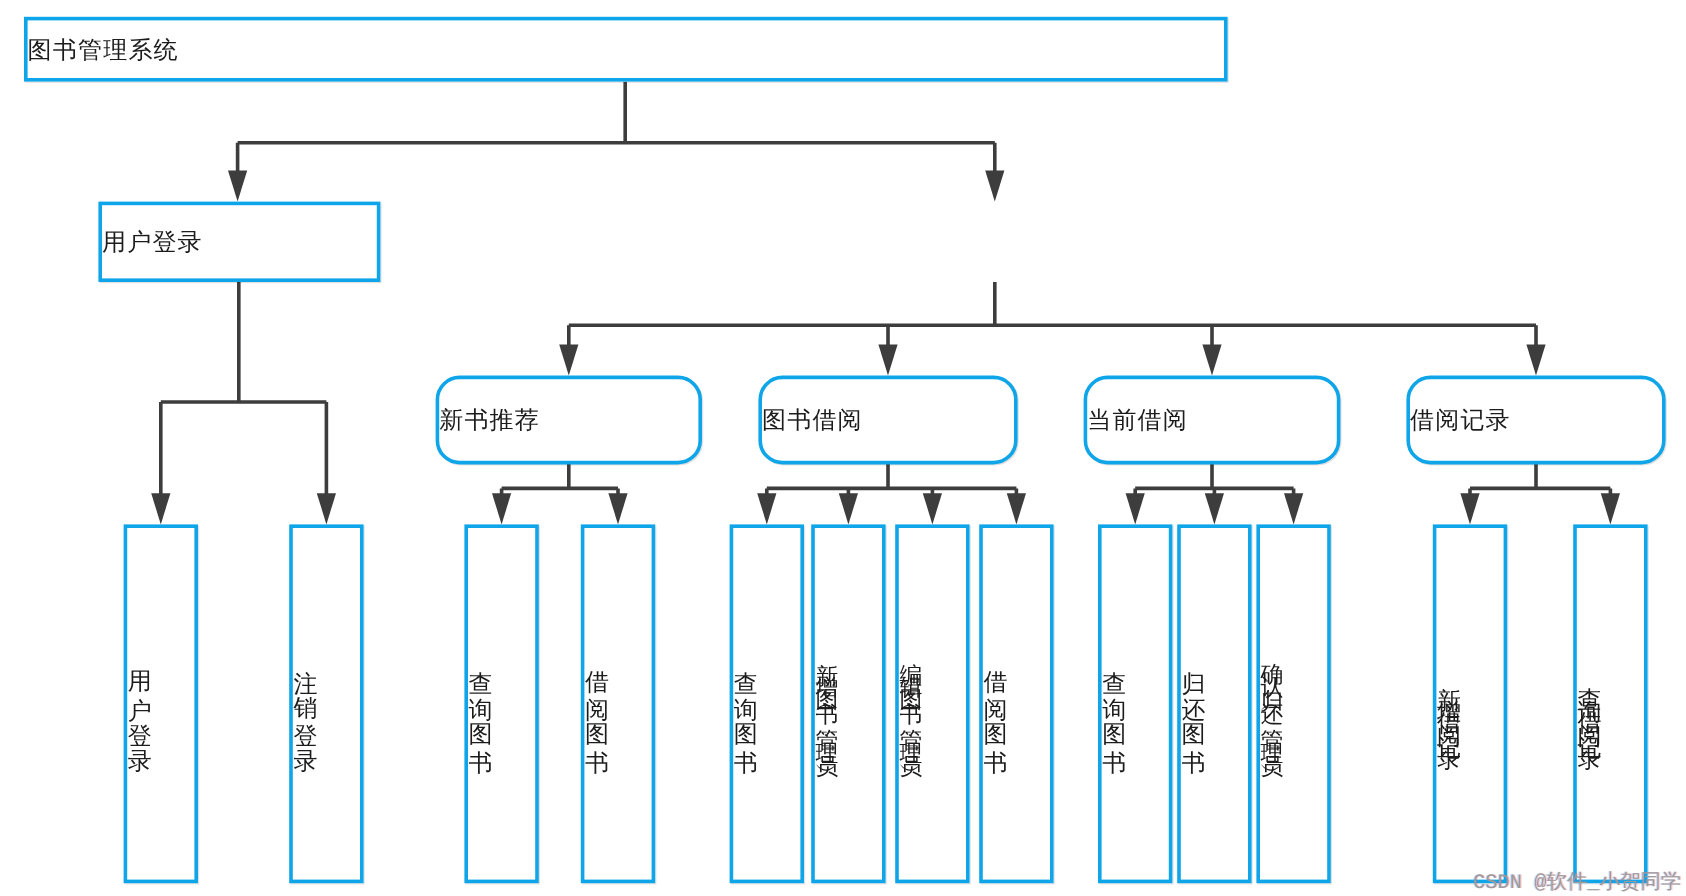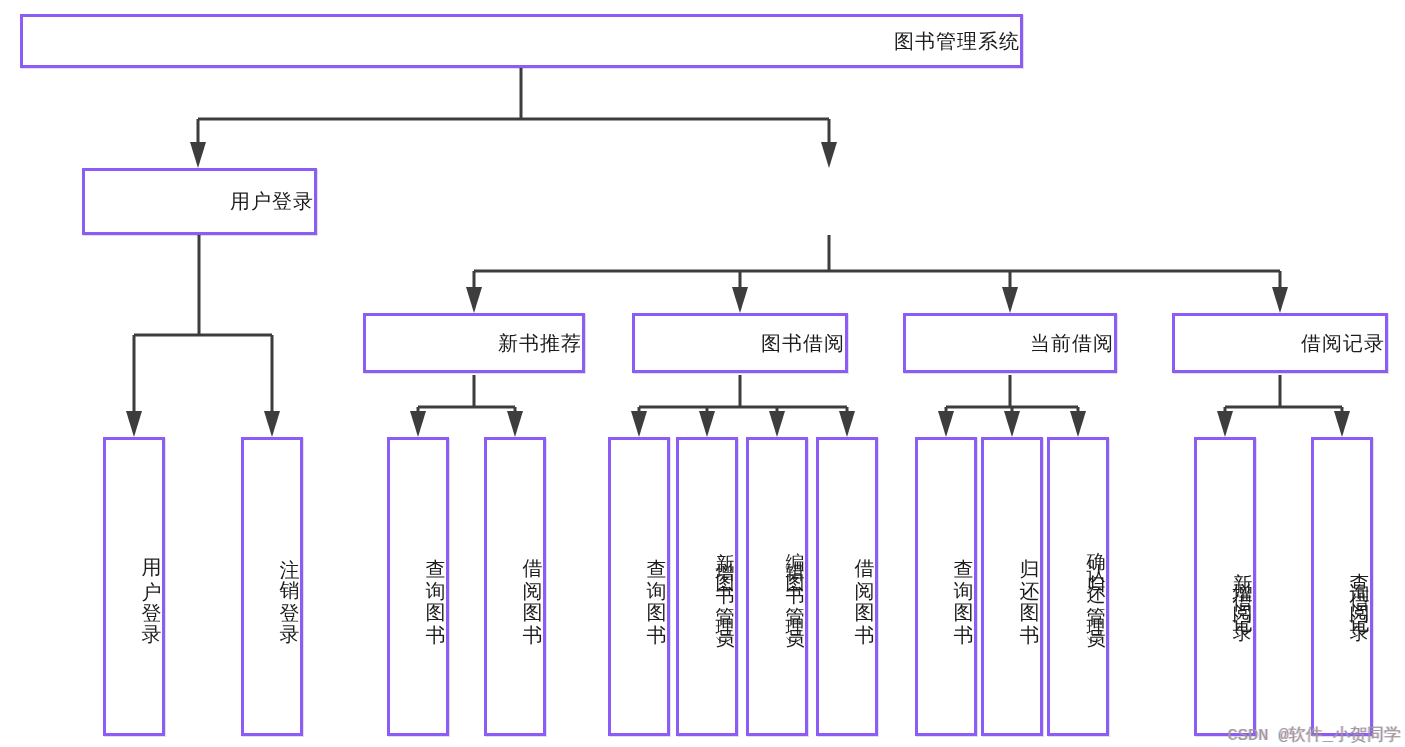--- a/index.html
+++ b/index.html
@@ -9,35 +9,35 @@
     height: 747px;
     background: #ffffff;
     font-family: "Liberation Serif", "DejaVu Serif", serif;
     overflow: hidden;
   }
   #wires { position: absolute; left: 0; top: 0; width: 1405px; height: 747px; }
   .box {
     position: absolute;
     box-sizing: border-box;
     background: #ffffff;
-    border: 3px solid #8b5cf6;
+    border: 3px solid #0ea5e9;
     display: flex;
     align-items: center;
-    justify-content: flex-end;
+    justify-content: flex-start;
     color: #1c1c1c;
     font-size: 20px;
     letter-spacing: 1px;
     text-align: center;
     box-shadow: 1px 1px 0 rgba(0,0,0,0.12);
   }
   
   .root  { left: 20px;  top: 14px;  width: 1003px; height: 54px; }
   .lvl2a { left: 82px;  top: 168px; width: 235px;  height: 67px; }
   .lvl2b { left: 712px; top: 168px; width: 235px;  height: 67px; }
-  .l3    { top: 313px; height: 60px; }
+  .l3    { top: 313px; height: 74px; border-radius: 20px; }
   .l3a { left: 363px;  width: 222px; }
   .l3b { left: 632px;  width: 216px; }
   .l3c { left: 903px;  width: 214px; }
   .l3d { left: 1172px; width: 216px; }
   
   .leaf { top: 437px; height: 299px; width: 62px; border-width: 3px; }
   .leaf span {
     writing-mode: vertical-rl;
     letter-spacing: 22px;
     line-height: 1;

